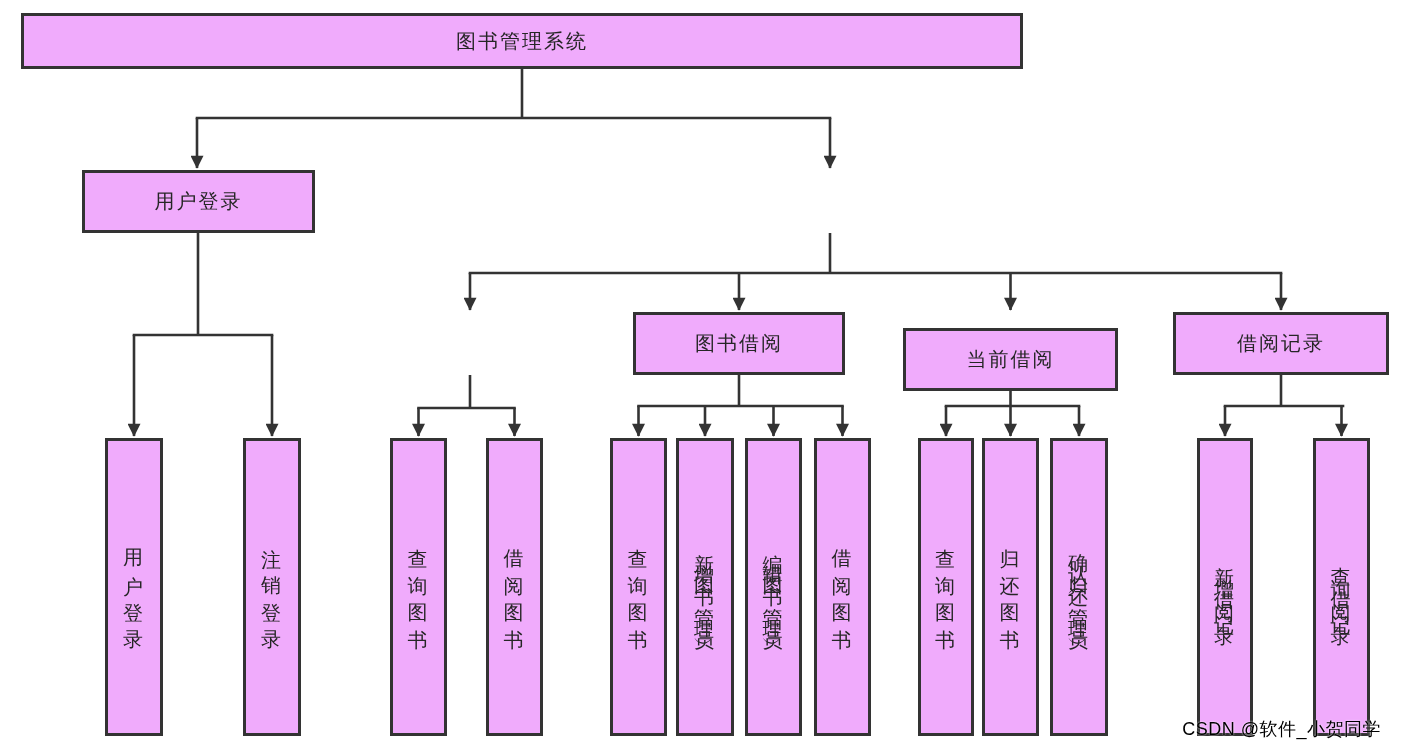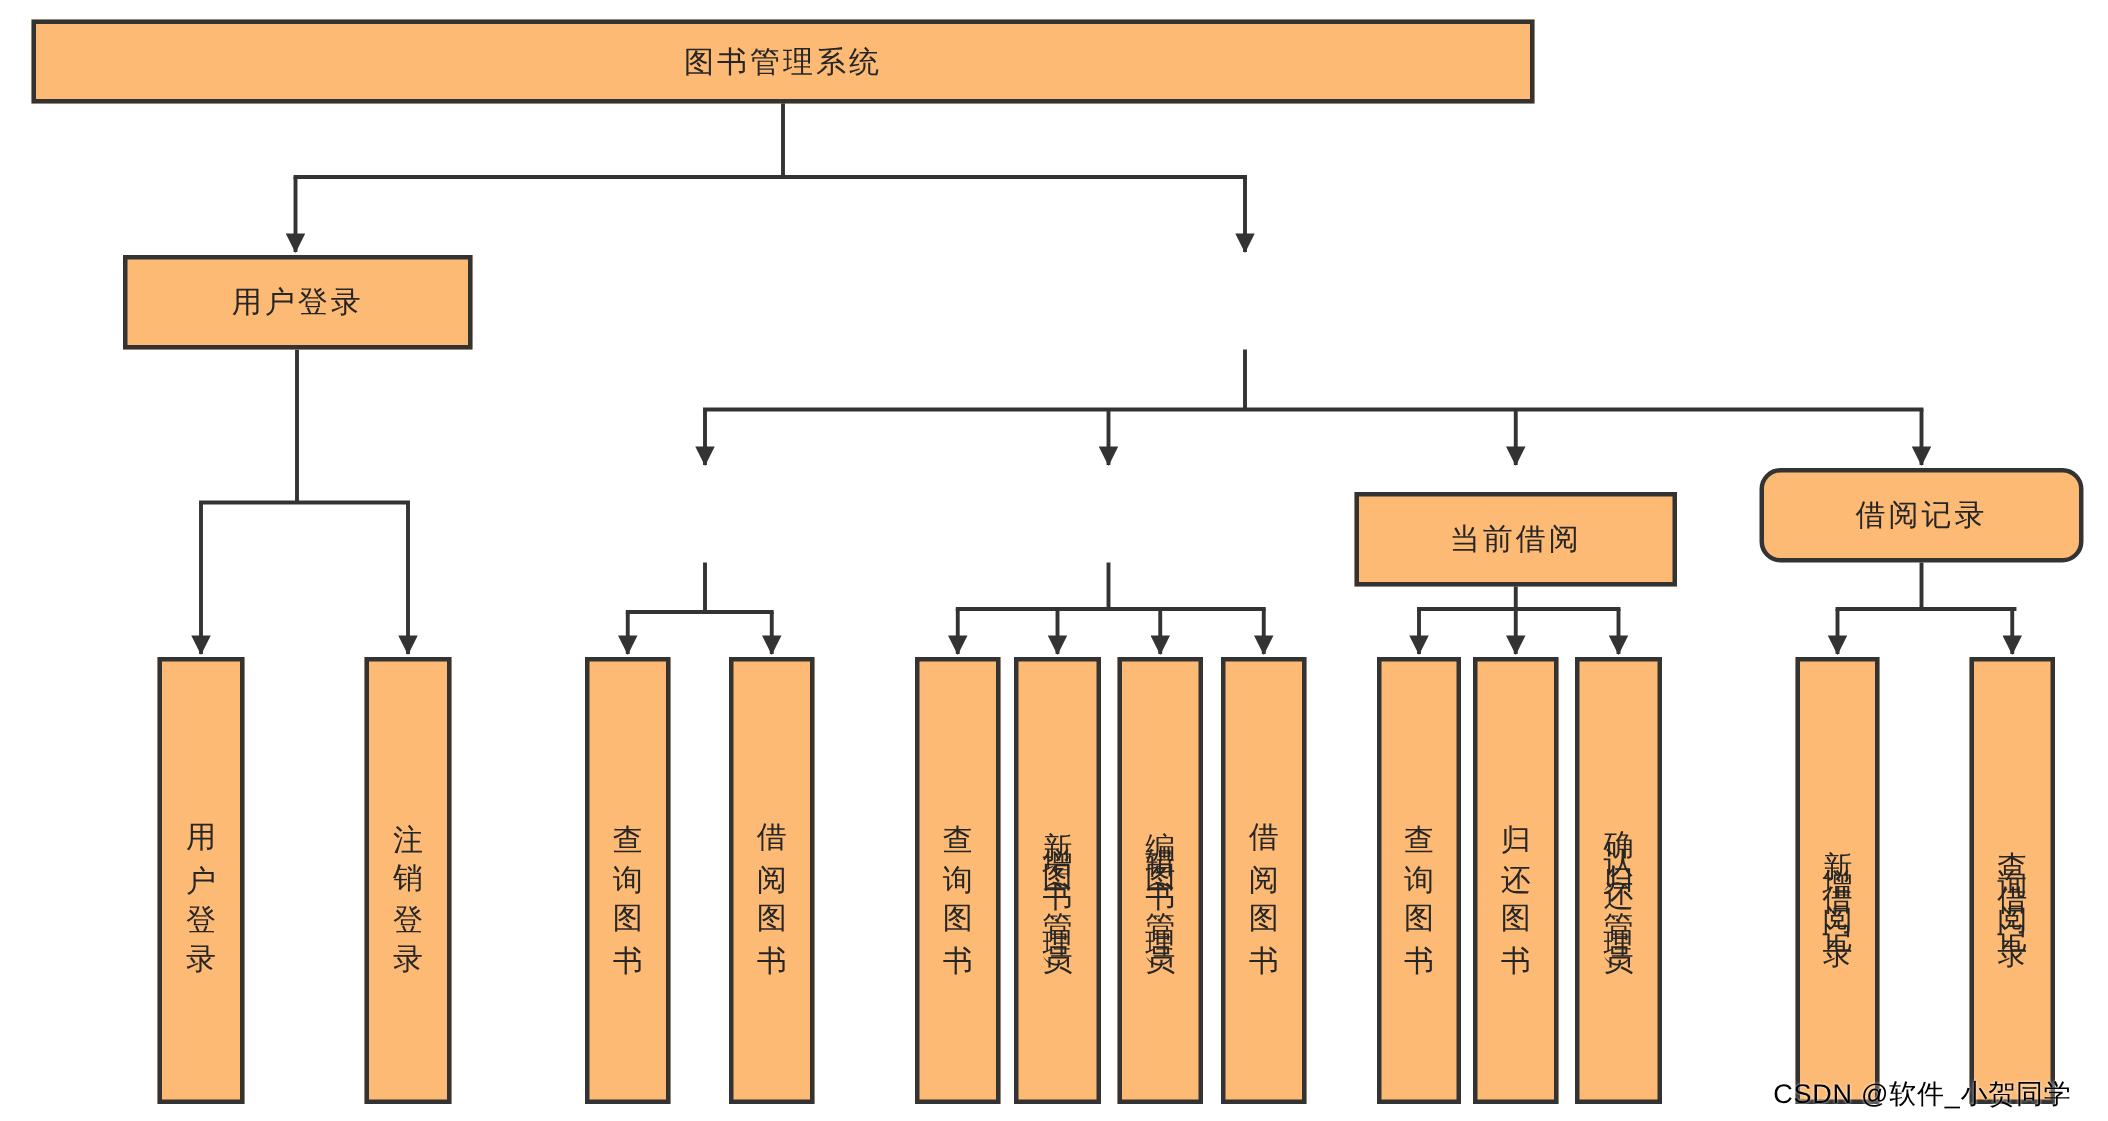--- a/index.html
+++ b/index.html
@@ -8,21 +8,21 @@
     width:1405px; height:747px;
     background:#ffffff;
     font-family:"Liberation Sans", sans-serif;
     overflow:hidden;
   }
   .connectors { position:absolute; left:0; top:0; width:1405px; height:747px; }
   .box {
     position:absolute;
     box-sizing:border-box;
     border:3px solid #333333;
-    background:#fdba74;
+    background:#f0abfc;
     display:flex;
     align-items:center;
     justify-content:center;
     color:#262626;
     font-size:20px;
     letter-spacing:2px;
     z-index:2;
   }
   .vbox span {
     writing-mode:vertical-rl;
@@ -100,24 +100,27 @@
   </svg>
 
   <div class="box" style="left:21px; top:13px; width:1002px; height:56px;">
     <span>图书管理系统</span>
   </div>
 
   <div class="box" style="left:82px; top:170px; width:233px; height:63px;">
     <span>用户登录</span>
   </div>
 
+  <div class="box" style="left:633px; top:312px; width:212px; height:63px;">
+    <span>图书借阅</span>
+  </div>
   <div class="box" style="left:903px; top:312px; width:215px; height:63px;margin-top:16px;">
     <span>当前借阅</span>
   </div>
-  <div class="box" style="left:1173px; top:312px; width:216px; height:63px;border-radius:14px;">
+  <div class="box" style="left:1173px; top:312px; width:216px; height:63px;">
     <span>借阅记录</span>
   </div>
 
   <div class="box vbox sp4" style="left:105px; top:438px; width:58px; height:298px;">
     <span>用户登录</span>
   </div>
   <div class="box vbox sp4" style="left:243px; top:438px; width:58px; height:298px;">
     <span>注销登录</span>
   </div>
 

